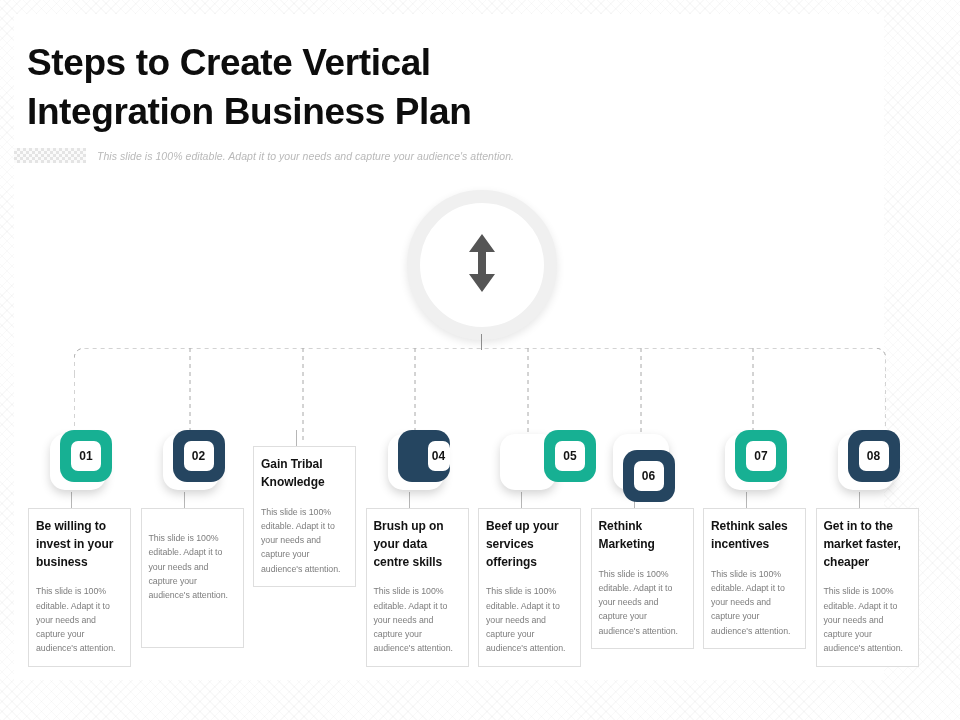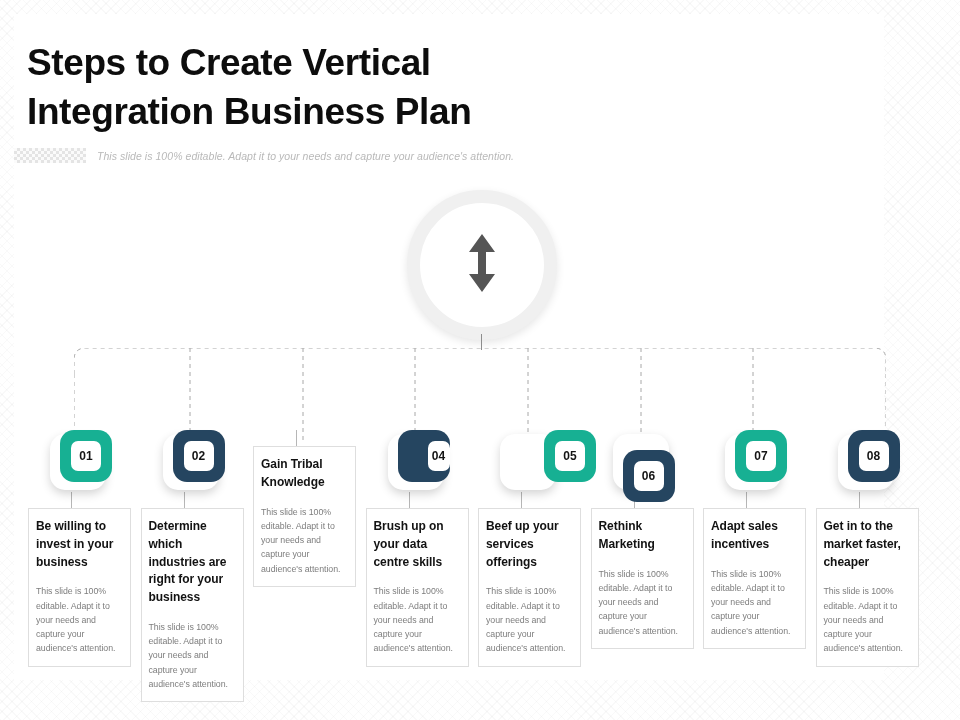--- a/index.html
+++ b/index.html
@@ -252,21 +252,20 @@
 
     <div class="col">
       <div class="badge-wrap">
         <div class="badge-shadow"></div>
         <div class="badge" style="background: rgb(37, 69, 96);">
           <div class="badge-inner">02</div>
         </div>
       </div>
       <div class="stem"></div>
       <div class="card">
-        <div class="card-title">Determine which industries are right for your business</div>
         <div class="card-body">This slide is 100% editable. Adapt it to your needs and capture your audience's attention.</div>
       </div>
     </div>
 
     <div class="col">
       <div class="stem"></div>
       <div class="card">
         <div class="card-title">Gain Tribal Knowledge</div>
         <div class="card-body">This slide is 100% editable. Adapt it to your needs and capture your audience's attention.</div>
       </div>
@@ -316,21 +315,21 @@
 
     <div class="col">
       <div class="badge-wrap">
         <div class="badge-shadow"></div>
         <div class="badge" style="background: rgb(23, 176, 147);">
           <div class="badge-inner">07</div>
         </div>
       </div>
       <div class="stem"></div>
       <div class="card">
-        <div class="card-title">Adapt sales incentives</div>
+        <div class="card-title">Rethink sales incentives</div>
         <div class="card-body">This slide is 100% editable. Adapt it to your needs and capture your audience's attention.</div>
       </div>
     </div>
 
     <div class="col">
       <div class="badge-wrap">
         <div class="badge-shadow"></div>
         <div class="badge" style="background: rgb(37, 69, 96);">
           <div class="badge-inner">08</div>
         </div>

